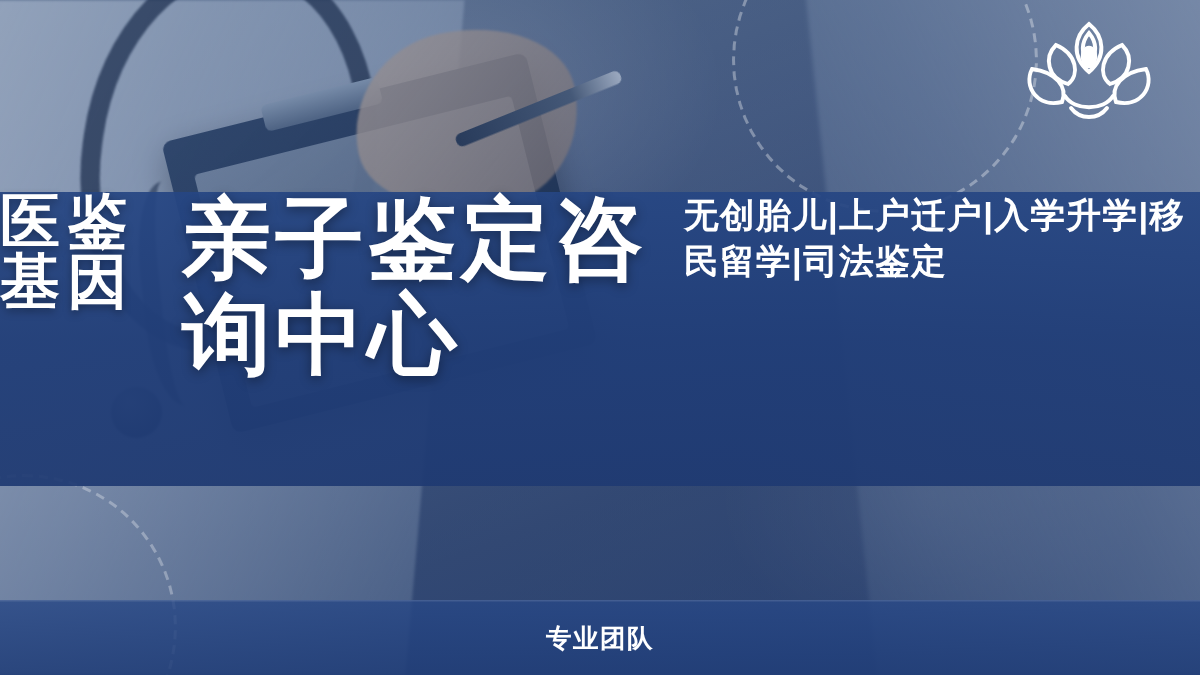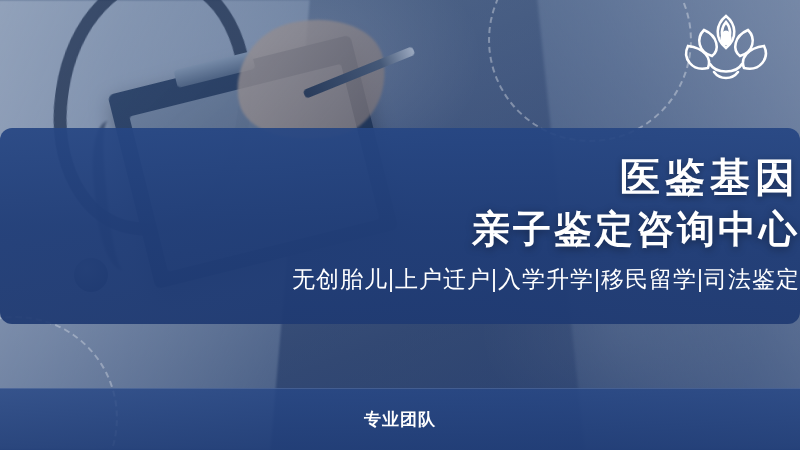--- a/index.html
+++ b/index.html
@@ -146,55 +146,53 @@
   }
 
   
   .banner {
     position: absolute;
     left: 0; right: 0;
     top: 128px;
     height: 196px;
     background: linear-gradient(180deg, rgba(38,70,131,0.93) 0%, rgba(33,62,120,0.95) 50%, rgba(31,58,114,0.93) 100%);
     display: flex;
-    flex-direction: column;
-    align-items: flex-end;
+    align-items: flex-start;
     justify-content: center;
-    border-radius: 12px;
   }
   .title-main {
     color: #ffffff;
     font-size: 40px;
     font-weight: bold;
     letter-spacing: 5px;
     line-height: 1;
     margin-bottom: 12px;
     text-shadow: 0 2px 6px rgba(0,0,0,0.35);
   }
   .title-sub {
     color: #ffffff;
-    font-size: 38px;
+    font-size: 59px;
     font-weight: bold;
     letter-spacing: 3px;
     line-height: 1.08;
     margin-bottom: 14px;
     text-shadow: 0 2px 8px rgba(0,0,0,0.4);
   }
   .tagline {
     color: #ffffff;
     font-size: 23px;
-    font-weight: normal;
+    font-weight: bold;
     letter-spacing: 1px;
   }
 
   
   .features {
     position: absolute;
     left: 0; right: 0; bottom: 0;
-    height: 62px;
+    height: 50px;
     background: linear-gradient(180deg, rgba(40,72,134,0.82), rgba(33,62,120,0.88));
     display: flex;
     align-items: center;
     justify-content: center;
     gap: 51px;
   }
   .feature-item {
     color: #ffffff;
     font-size: 17px;
     font-weight: bold;

